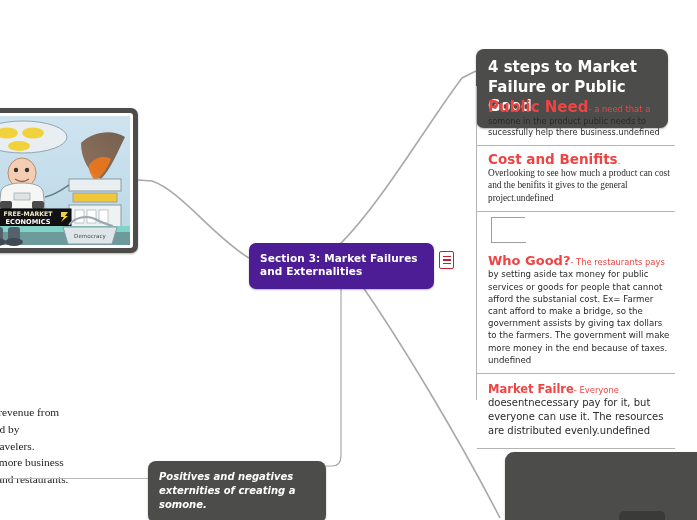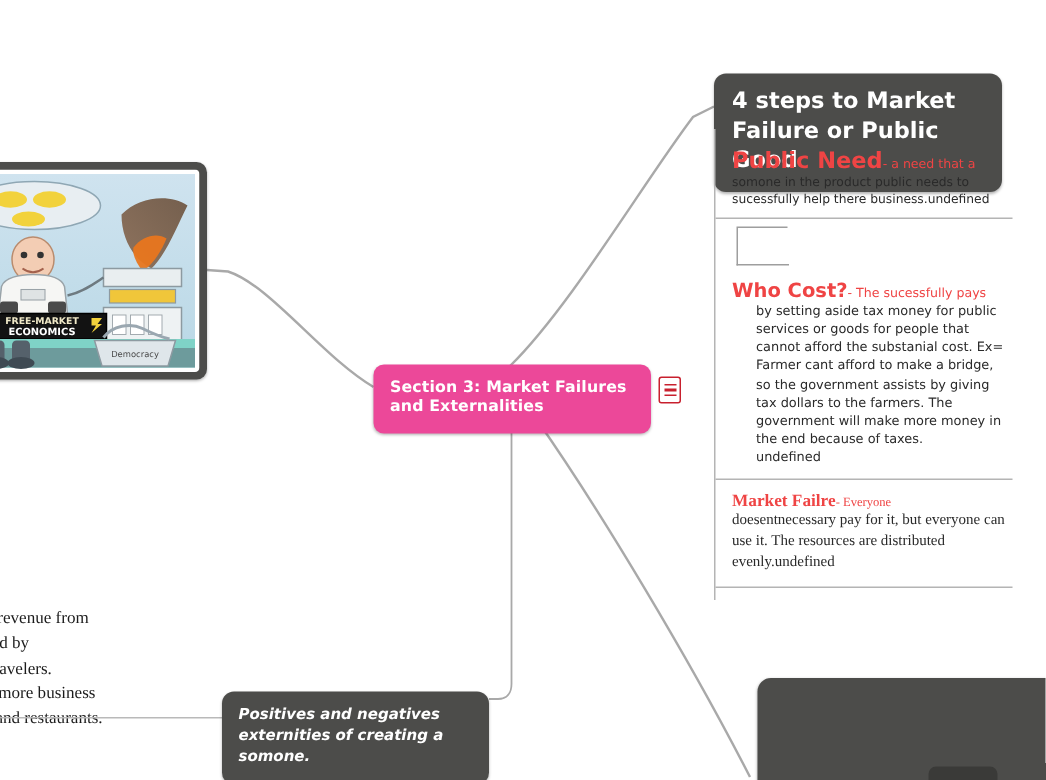--- a/index.html
+++ b/index.html
@@ -31,21 +31,21 @@
     pointer-events: none;
   }
 
   
   .center-node {
     position: absolute;
     left: 249px;
     top: 243px;
     width: 185px;
     box-sizing: border-box;
-    background: #ec4899;
+    background: #4c1d95;
     border-radius: 7px;
     padding: 9px 11px 10px 11px;
     color: #ffffff;
     font-size: 10.5px;
     font-weight: bold;
     line-height: 1.28;
     letter-spacing: .1px;
     box-shadow: 0 1px 2px rgba(0,0,0,.28);
   }
 
@@ -225,21 +225,21 @@
   }
 
   
   #item-who .item-head { font-size: 13px; }
   #item-who .item-body { font-size: 8.6px; line-height: 1.42; }
   #item-who { padding-top: 4px; }
 
   
   #item-market .item-head { font-size: 11.5px; }
   #item-market .item-body { font-size: 10px; line-height: 1.42; }
-  #item-market { padding-top: 8px; padding-bottom: 9px; font-family: Liberation Serif, serif; }
+  #item-market { padding-top: 8px; padding-bottom: 9px; }
 
   .item-head .suffix {
     font-weight: normal;
     font-size: 8.4px;
     letter-spacing: 0;
   }
 </style>
 </head>
 <body>
 
@@ -338,30 +338,36 @@
 
   <div id="panel">
 
     <div id="item-public" class="panel-item">
       <div class="item-head">
         <span>Public Need</span><span class="suffix">- a need that a</span>
       </div>
       <div class="item-body">somone in the product public needs to sucessfully help there business.undefined</div>
     </div>
 
+    <div id="item-cost" class="panel-item">
+      <div class="item-head">
+        <span>Cost and Benifits</span><span class="suffix">.</span>
+      </div>
+      <div class="item-body">Overlooking to see how much a product can cost and the benifits it gives to the general project.undefined</div>
+    </div>
 
     <div id="item-blank" class="panel-item">
       <div class="blank-box"></div>
     </div>
 
     <div id="item-who" class="panel-item">
       <div class="item-head">
-        <span>Who Cost?</span><span class="suffix">- The sucessfully pays</span>
+        <span>Who Good?</span><span class="suffix">- The restaurants pays</span>
       </div>
-      <div class="item-body" style="white-space: pre-line; margin-left: 16px;">by setting aside tax money for public services or goods for people that cannot afford the substanial cost. Ex= Farmer cant afford to make a bridge, so the government assists by giving tax dollars to the farmers. The government will make more money in the end because of taxes.
+      <div class="item-body" style="white-space: pre-line;">by setting aside tax money for public services or goods for people that cannot afford the substanial cost. Ex= Farmer cant afford to make a bridge, so the government assists by giving tax dollars to the farmers. The government will make more money in the end because of taxes.
 undefined</div>
     </div>
 
     <div id="item-market" class="panel-item">
       <div class="item-head">
         <span>Market Failre</span><span class="suffix">- Everyone</span>
       </div>
       <div class="item-body">doesentnecessary pay for it, but everyone can use it.  The resources are distributed evenly.undefined</div>
     </div>
 

